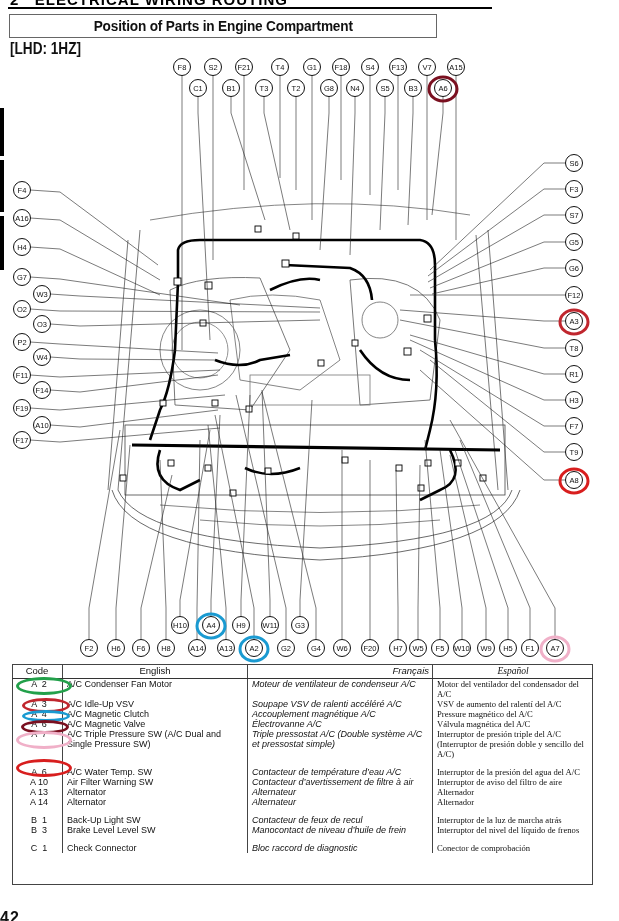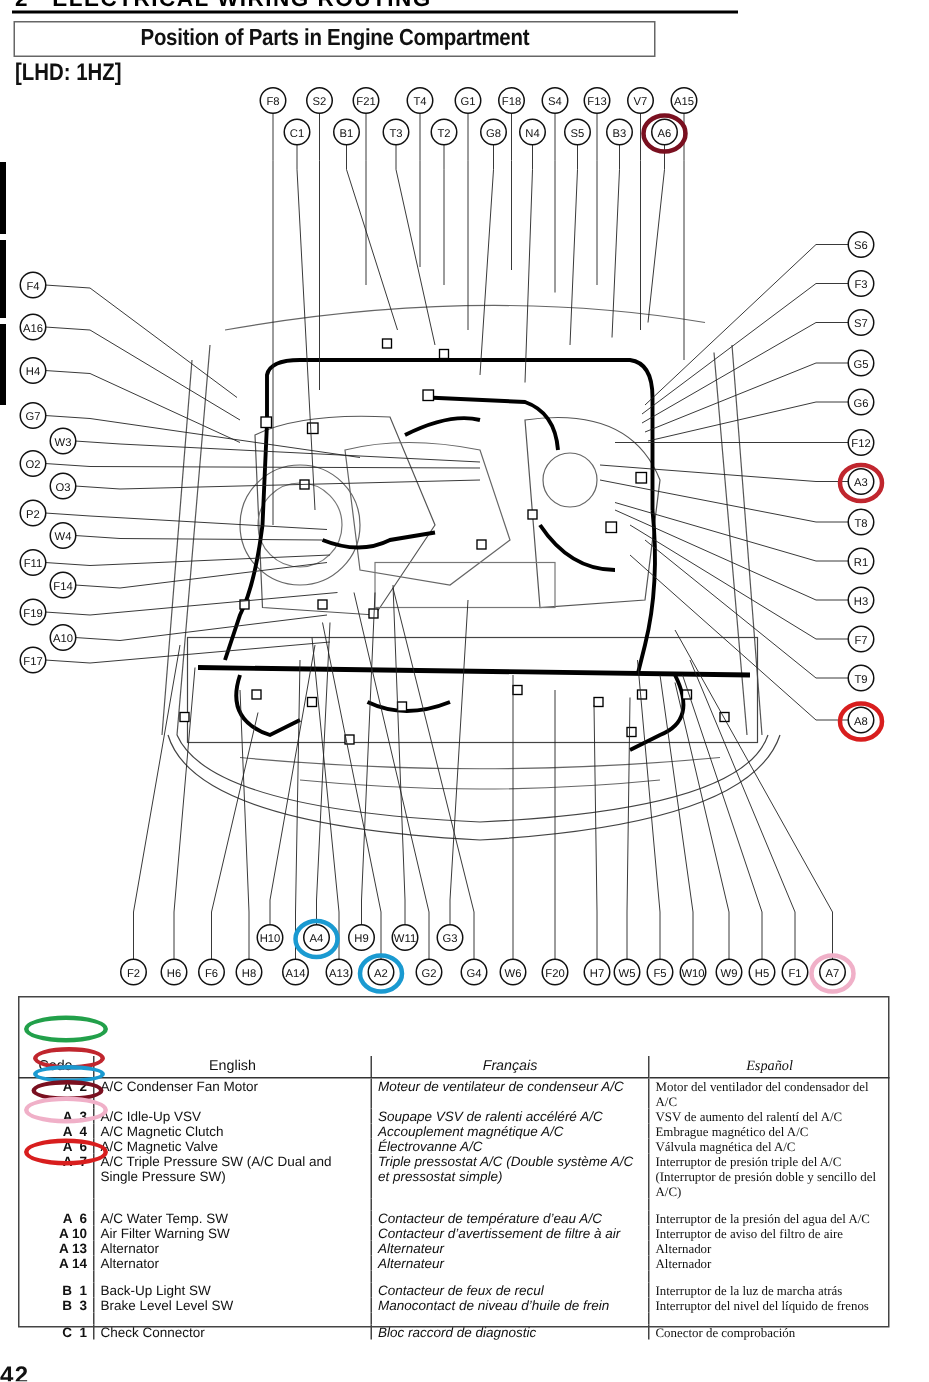--- a/index.html
+++ b/index.html
@@ -6,31 +6,31 @@
   body { width: 619px; height: 921px; position: relative; overflow: hidden; font-family: "Liberation Sans", sans-serif; color: #111; }
   .header-band { position: absolute; left: 0; top: 0; width: 619px; height: 8px; overflow: hidden; }
   .header-text { position: absolute; left: 10px; top: -9px; font-size: 15px; font-weight: bold; letter-spacing: 1px; color: #000; white-space: nowrap; }
   .header-rule { position: absolute; left: 8px; top: 7px; width: 484px; height: 2px; background: #000; }
   .title-box { position: absolute; left: 9px; top: 14px; width: 426px; height: 22px; border: 1px solid #666; display: flex; align-items: center; justify-content: center; }
   .title-text { font-family: "Liberation Sans", sans-serif; font-weight: bold; font-size: 15.5px; transform: scaleX(0.88); letter-spacing: -0.2px; }
   .variant { position: absolute; left: 10px; top: 40px; font-weight: bold; font-size: 16px; transform: scaleX(0.85); transform-origin: left; }
   .tab-mark { position: absolute; left: 0; width: 4px; background: #000; }
   #diagram { position: absolute; left: 0; top: 50px; width: 619px; height: 615px; }
   .callout-label { font-family: "Liberation Sans", sans-serif; font-size: 7.5px; text-anchor: middle; dominant-baseline: central; fill: #111; }
-  table.parts { position: absolute; left: 12px; top: 664px; width: 581px; border-collapse: collapse; font-size: 9px; line-height: 10px; margin-top: 40px; }
+  table.parts { position: absolute; left: 12px; top: 664px; width: 581px; border-collapse: collapse; font-size: 9px; line-height: 10px; }
   table.parts th { font-weight: normal; font-size: 9.5px; border-bottom: 1px solid #333; padding: 1px 3px 2px; height: 11px; }
   table.parts td { vertical-align: top; padding: 0 4px; }
   table.parts th, table.parts td { border-left: 1px solid #444; }
   table.parts th:first-child, table.parts td:first-child { border-left: none; }
   .outer { position: absolute; left: 12px; top: 664px; width: 581px; height: 221px; border: 1px solid #444; box-sizing: border-box; pointer-events: none; }
-  .c-code { width: 38px; text-align: right; padding-left: 8px !important; white-space: pre; font-family: "Liberation Sans", sans-serif; font-weight: bold; }
+  .c-code { width: 38px; text-align: center; padding-left: 8px !important; white-space: pre; font-family: "Liberation Sans", sans-serif; }
   .c-en { width: 176px; }
   .c-fr { width: 176px; font-style: italic; }
   .c-es { font-family: "Liberation Serif", serif; font-size: 8.6px; }
-  th.c-fr { font-style: italic; }
+  th.c-fr { font-style: italic; text-align: right; }
   th.c-es { font-family: "Liberation Serif", serif; font-style: italic; }
   .gap td { height: 8px; }
   .page-num { position: absolute; left: 0; top: 903px; font-size: 16px; font-weight: bold; letter-spacing: 1px; height: 18px; overflow: hidden; line-height: 30px; }
   .hl { position: absolute; border-radius: 50%; box-sizing: border-box; pointer-events: none; }
 </style>
 </head>
 <body>
 
 <div class="header-band">
   <span class="header-text"><span>2</span>&nbsp;&nbsp;&nbsp;<span>ELECTRICAL WIRING ROUTING</span></span>
@@ -494,21 +494,21 @@
       <tr>
         <td class="c-code">A  3</td>
         <td class="c-en">A/C Idle-Up VSV</td>
         <td class="c-fr">Soupape VSV de ralenti accéléré A/C</td>
         <td class="c-es">VSV de aumento del ralentí del A/C</td>
       </tr>
       <tr>
         <td class="c-code">A  4</td>
         <td class="c-en">A/C Magnetic Clutch</td>
         <td class="c-fr">Accouplement magnétique A/C</td>
-        <td class="c-es">Embrague magnético del A/C</td>
+        <td class="c-es">Pressure magnético del A/C</td>
       </tr>
       <tr>
         <td class="c-code">A  6</td>
         <td class="c-en">A/C Magnetic Valve</td>
         <td class="c-fr">Électrovanne A/C</td>
         <td class="c-es">Válvula magnética del A/C</td>
       </tr>
       <tr>
         <td class="c-code">A  7</td>
         <td class="c-en">A/C Triple Pressure SW (A/C Dual and Single Pressure SW)</td>

